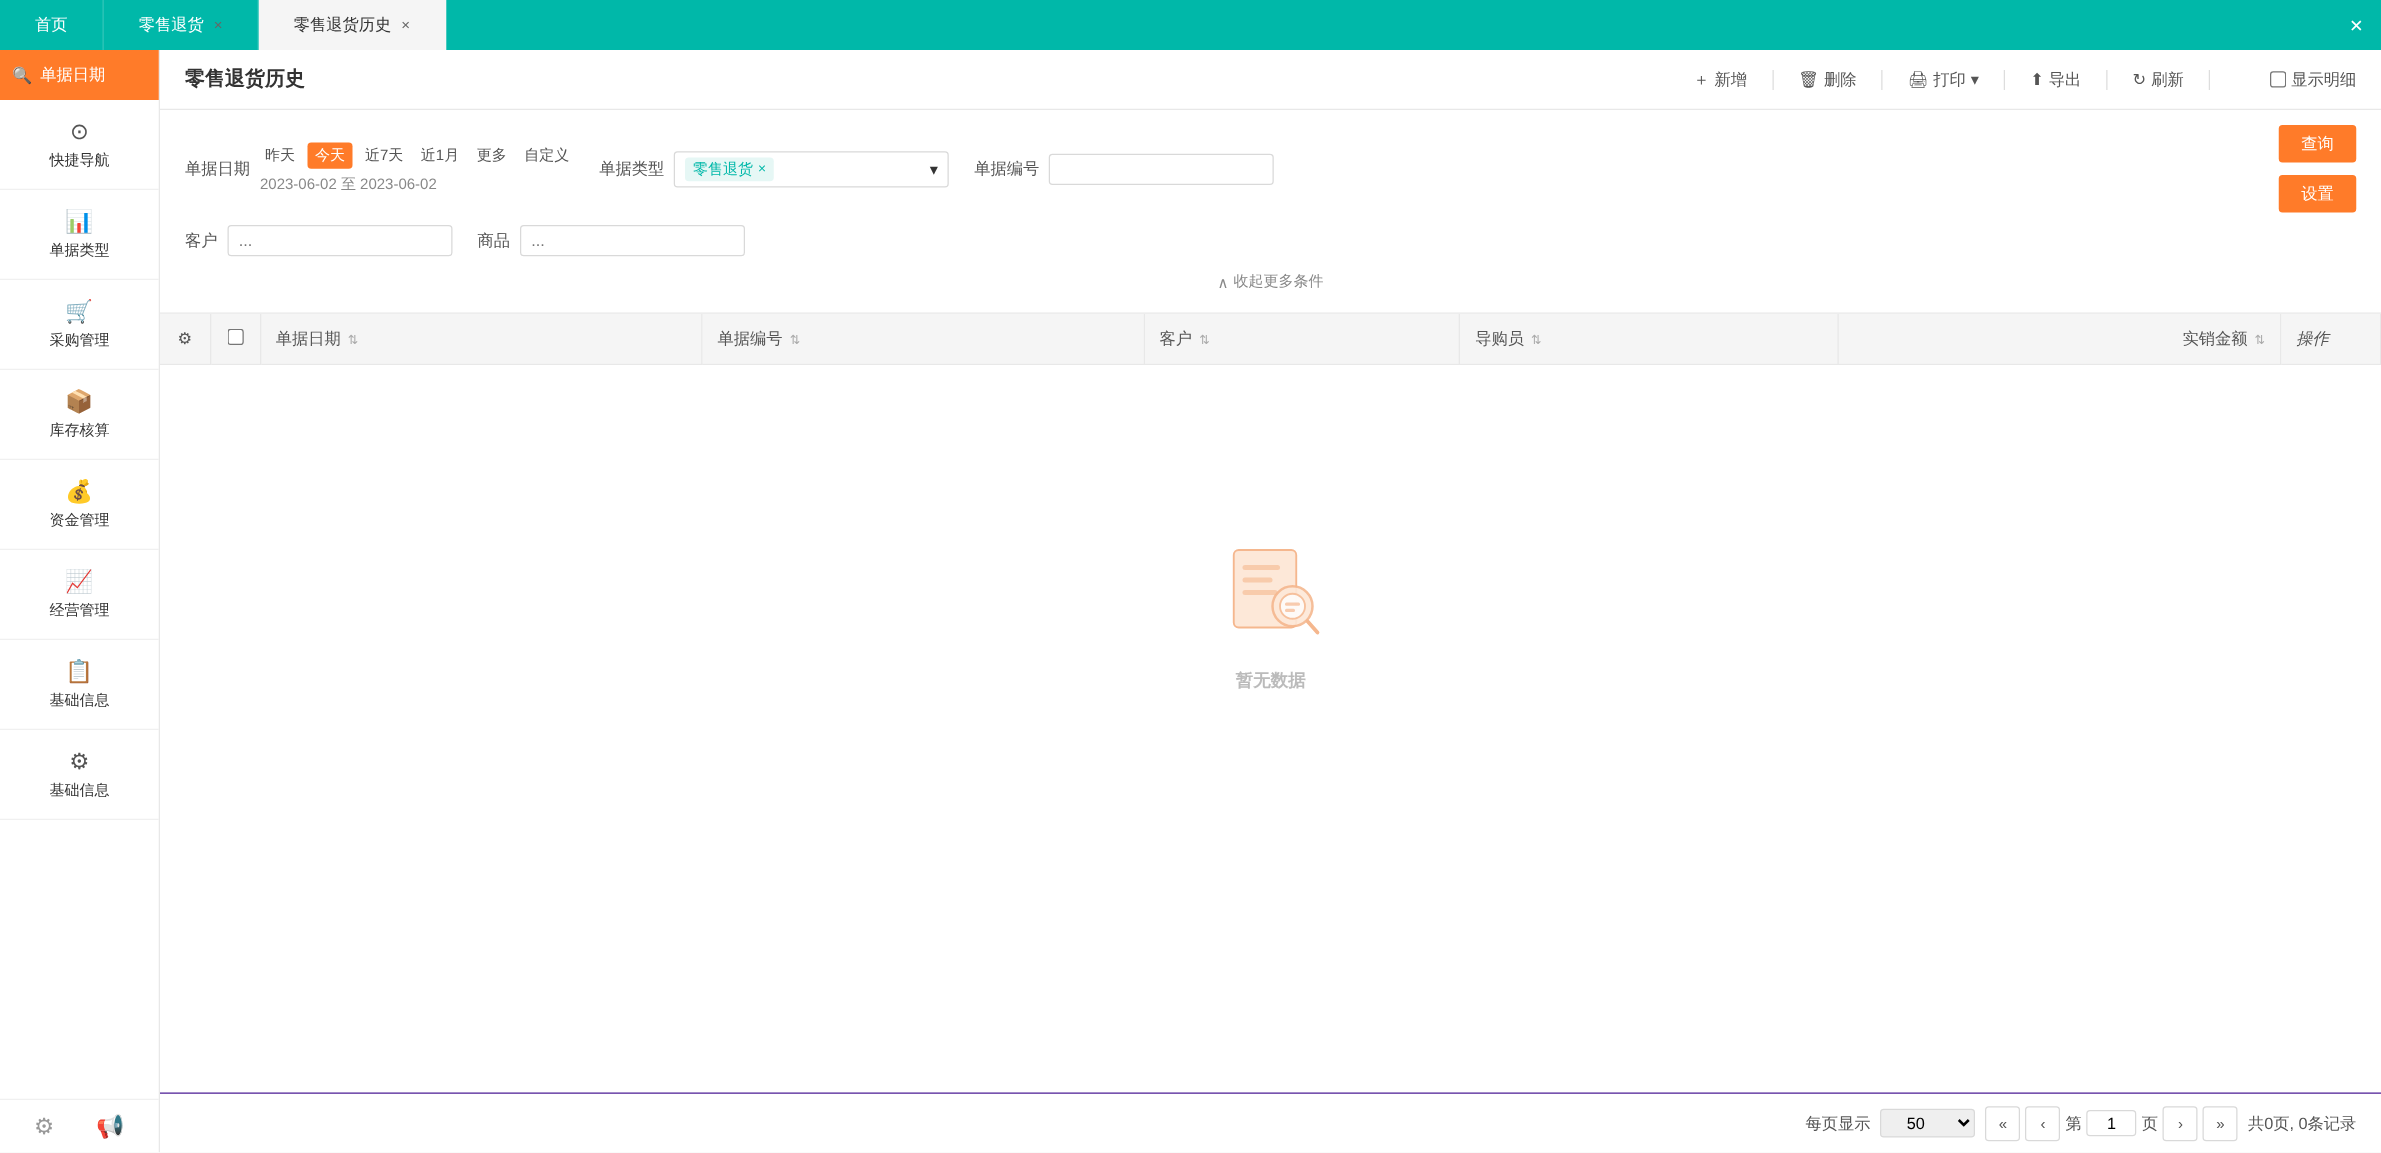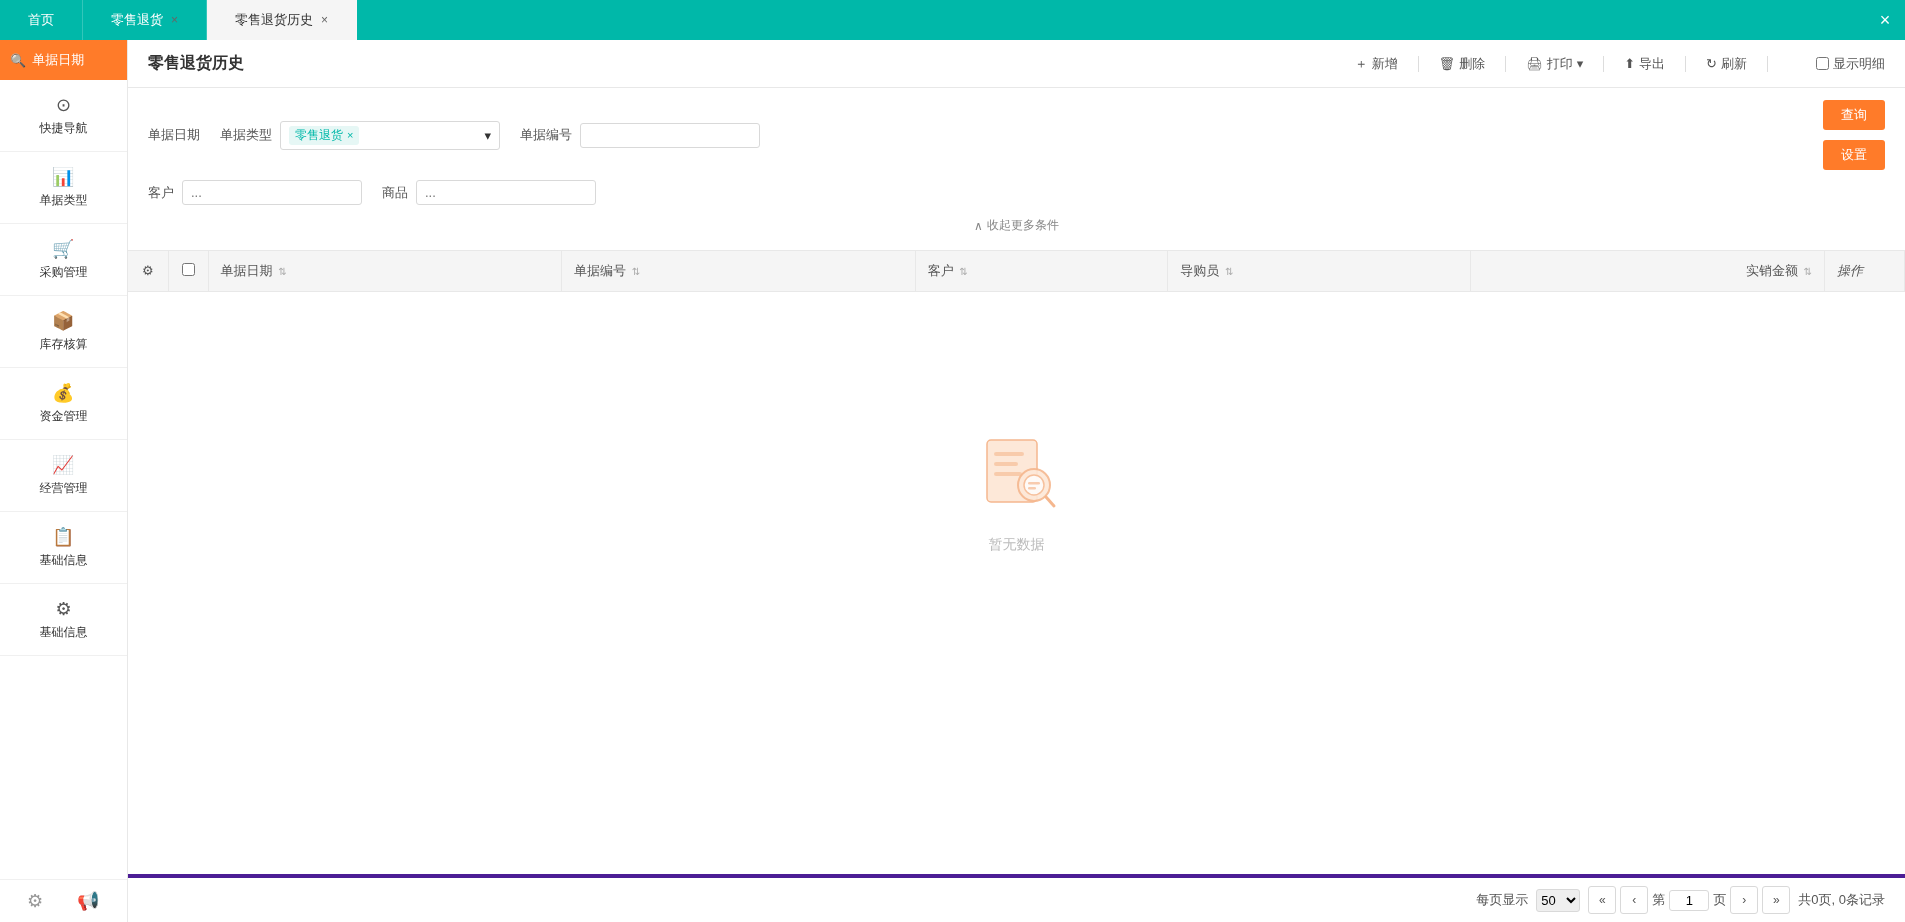--- a/index.html
+++ b/index.html
@@ -148,31 +148,31 @@
       border-bottom: 1px solid #e8e8e8; border-right: 1px solid #e8e8e8;
       white-space: nowrap; cursor: pointer;
     }
     thead th:first-child { width: 40px; text-align: center; }
     thead th.settings-col { width: 40px; text-align: center; }
     .sort-icon { font-size: 10px; color: #aaa; margin-left: 2px; }
 
     
     .empty-state {
       display: flex; flex-direction: column; align-items: center; justify-content: center;
-      height: 400px; color: #bbb; font-size: 14px; gap: 16px;
+      height: 400px; color: #bbb; font-size: 14px; gap: 16px; font-weight: bold;
     }
 
     
     .pagination {
       display: flex; align-items: center; justify-content: flex-end;
-      padding: 10px 20px; background: #fff; border-top: 4px solid #4c1d95;
+      padding: 10px 20px; background: #fff; border-top: 1px solid #4c1d95;
       font-size: 13px; color: #555; gap: 8px; height: 48px;
     }
     .page-size-select {
-      border: 1px solid #d9d9d9; border-radius: 3px; padding: 2px 0;
+      border: 1px solid #d9d9d9; border-radius: 3px; padding: 2px 16px;
       font-size: 13px; cursor: pointer;
     }
     .page-nav {
       display: flex; align-items: center; gap: 4px;
     }
     .page-nav-btn {
       width: 28px; height: 28px; display: flex; align-items: center; justify-content: center;
       border: 1px solid #d9d9d9; border-radius: 3px; cursor: pointer; color: #555;
       font-size: 12px; background: #fff;
     }
@@ -299,20 +299,31 @@
           </div>
         </div>
       </div>
 
       <div class="filter-area">
 
         <div class="filter-row">
 
           <div class="filter-item">
             <span class="filter-label">单据日期</span>
+            <div style="display:flex; flex-direction:column; gap:2px;">
+              <div class="date-options">
+                <span class="date-opt">昨天</span>
+                <span class="date-opt active">今天</span>
+                <span class="date-opt">近7天</span>
+                <span class="date-opt">近1月</span>
+                <span class="date-opt">更多</span>
+                <span class="date-opt">自定义</span>
+              </div>
+              <div class="date-range">2023-06-02 至 2023-06-02</div>
+            </div>
           </div>
 
           <div class="filter-item">
             <span class="filter-label">单据类型</span>
             <div class="filter-select-box">
               <div class="tag-chip">
                 <span>零售退货</span>
                 <span class="tag-close">×</span>
               </div>
               <span style="flex:1;"></span>

